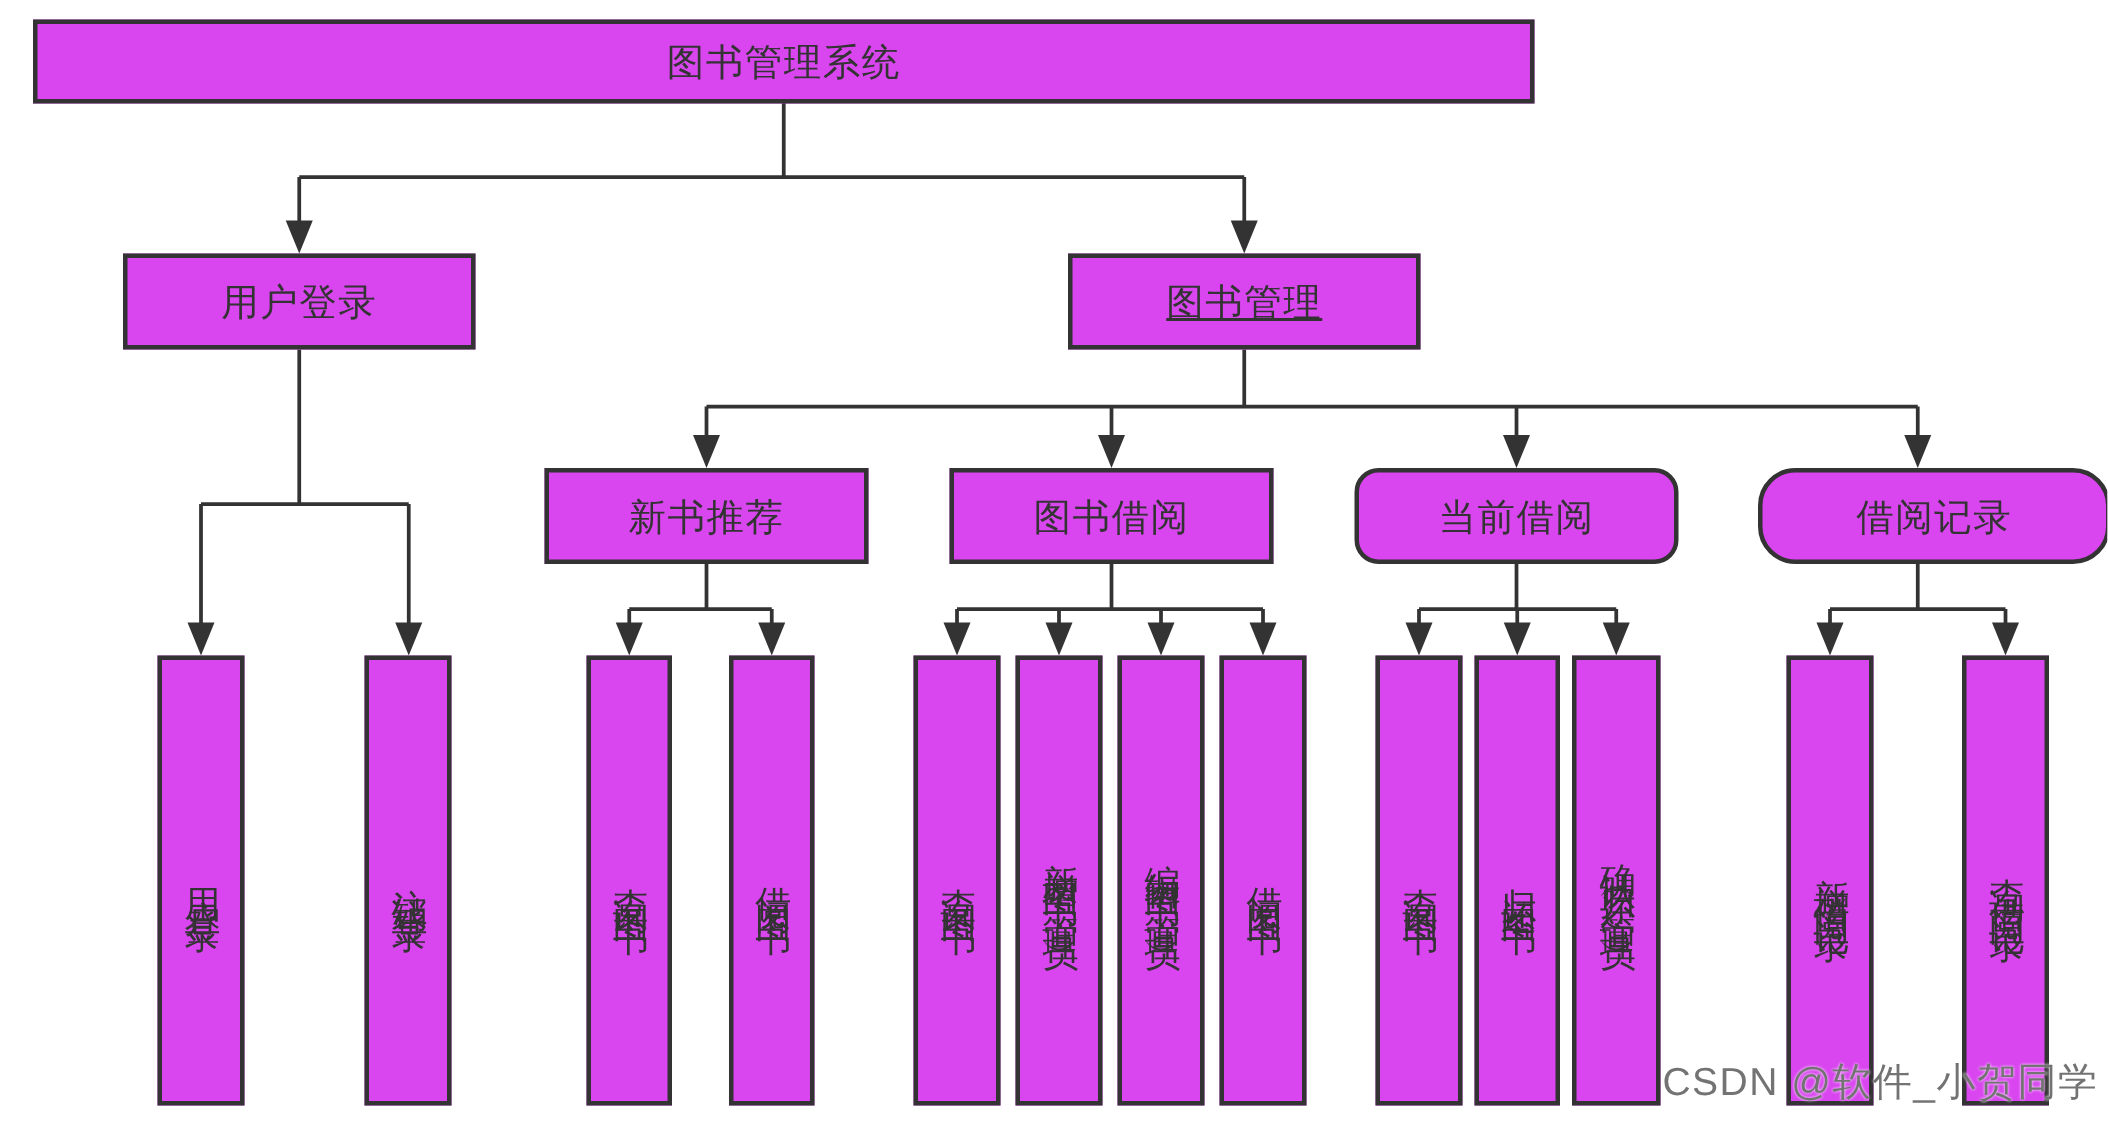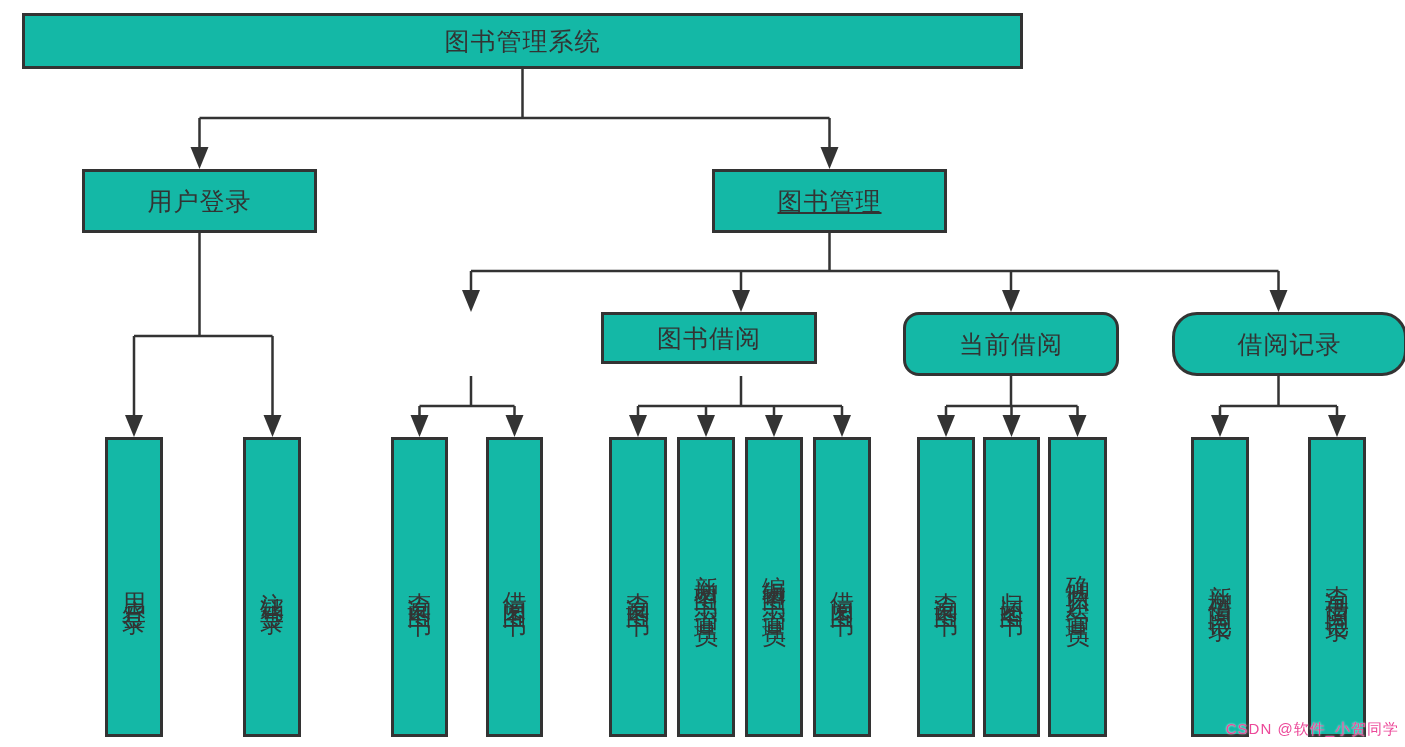--- a/index.html
+++ b/index.html
@@ -3,52 +3,52 @@
 <meta charset="utf-8">
 <style>
   html,body { margin:0; padding:0; background:#ffffff; }
   #stage {
     position:relative; width:1405px; height:747px; background:#ffffff;
     font-family:"Liberation Sans", sans-serif; color:#333333; overflow:hidden;
   }
   #connectors { position:absolute; left:0; top:0; width:1405px; height:747px; }
   .node {
     position:absolute; box-sizing:border-box; border:3px solid #333333;
-    background:#14b8a6; display:flex; align-items:center; justify-content:center;
+    background:#d946ef; display:flex; align-items:center; justify-content:center;
     font-size:25px; letter-spacing:1px; color:#333333;
   }
   .leaf { top:437px; height:300px; }
   .leaf .vtext {
     writing-mode:vertical-rl; text-orientation:mixed;
     font-size:24px; line-height:1; letter-spacing:7px; color:#333333;
   }
   
   #root-box   { left:22px;  top:13px;  width:1001px; height:56px; }
   #b-user     { left:82px;  top:169px; width:235px; height:64px; }
   #b-book     { left:712px; top:169px; width:235px; height:64px;text-decoration:underline; }
   #s-new      { left:363px; top:312px; width:216px; height:64px; }
-  #s-borrow   { left:601px; top:312px; width:216px; height:52px; }
+  #s-borrow   { left:633px; top:312px; width:216px; height:64px; }
   #s-current  { left:903px; top:312px; width:216px; height:64px;border-radius:16px; }
   #s-record   { left:1172px;top:312px; width:235px; height:64px;border-radius:25px; }
   #l1  { left:105px;  width:58px; }
   #l2  { left:243px;  width:58px; }
   #l3  { left:391px;  width:57px; }
   #l4  { left:486px;  width:57px; }
   #l5  { left:609px;  width:58px; }
   #l6  { left:677px;  width:58px; }
   #l7  { left:745px;  width:58px; }
   #l8  { left:813px;  width:58px; }
   #l9  { left:917px;  width:58px; }
   #l10 { left:983px;  width:57px; }
   #l11 { left:1048px; width:59px; }
   #l12 { left:1191px; width:58px; }
   #l13 { left:1308px; width:58px; }
   #watermark {
-    position:absolute; right:6px; bottom:8px; font-size:15px;
-    color:#ec4899; letter-spacing:1px; white-space:nowrap;
+    position:absolute; right:6px; bottom:8px; font-size:26px;
+    color:#737373; letter-spacing:1px; white-space:nowrap;
     text-shadow:0 0 2px #ffffff;
   }
 </style>
 </head>
 <body>
 
 <div id="stage">
 
   <svg id="connectors" viewBox="0 0 1405 747" xmlns="http://www.w3.org/2000/svg">
     <g stroke="#333333" stroke-width="2.5" fill="none">
@@ -94,20 +94,23 @@
     <span>图书管理系统</span>
   </div>
 
   <div id="b-user" class="node">
     <span>用户登录</span>
   </div>
   <div id="b-book" class="node">
     <span>图书管理</span>
   </div>
 
+  <div id="s-new" class="node">
+    <span>新书推荐</span>
+  </div>
   <div id="s-borrow" class="node">
     <span>图书借阅</span>
   </div>
   <div id="s-current" class="node">
     <span>当前借阅</span>
   </div>
   <div id="s-record" class="node">
     <span>借阅记录</span>
   </div>
 

